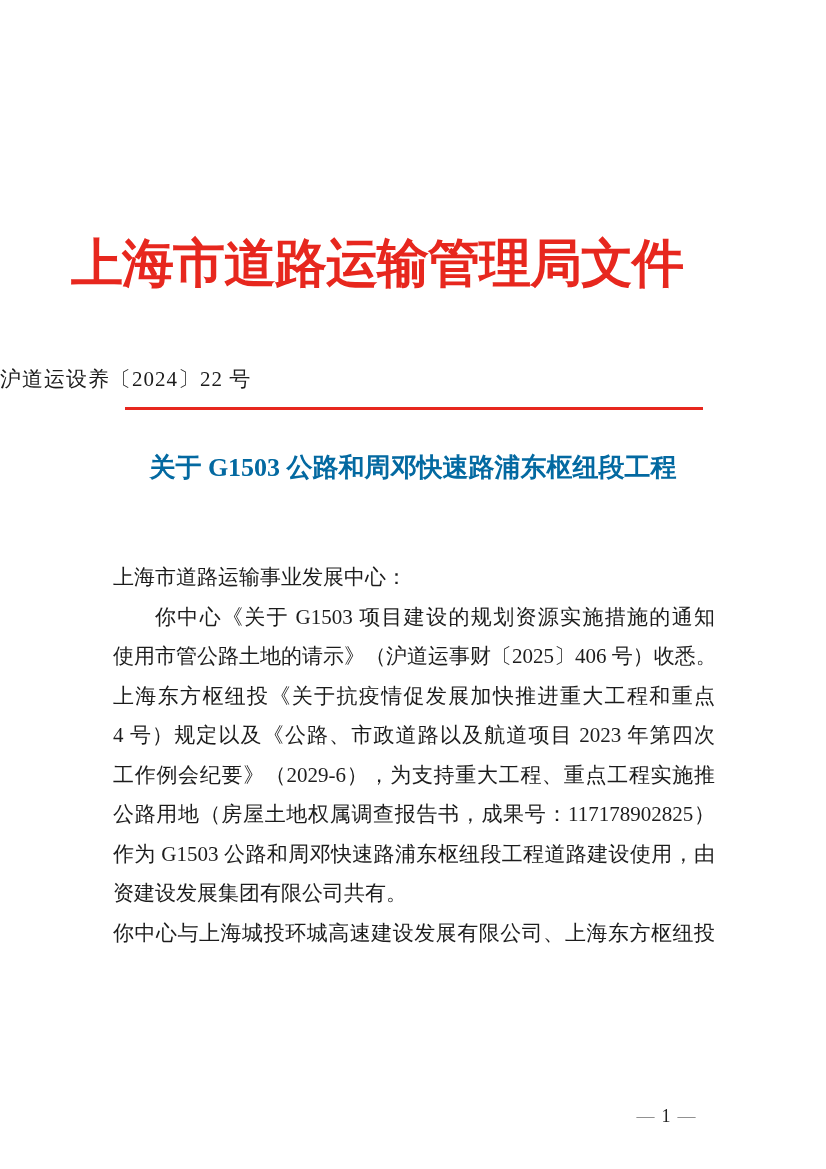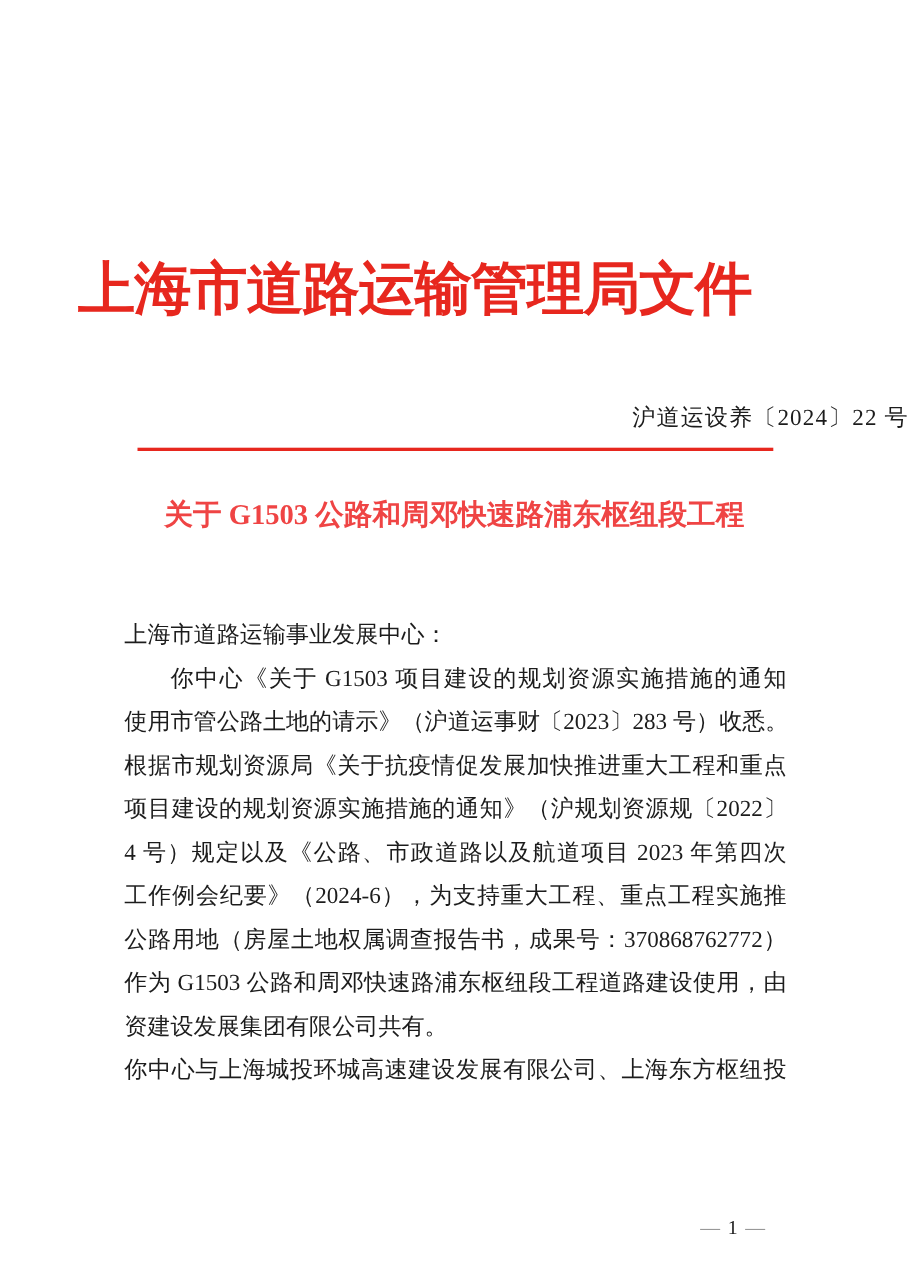--- a/index.html
+++ b/index.html
@@ -27,21 +27,21 @@
     font-weight: 700;
     letter-spacing: -1px;
     color: #e7271e;
     white-space: nowrap;
   }
   .doc-number {
     position: absolute;
     top: 362px;
     left: 0;
     width: 826px;
-    text-align: right;
+    text-align: left;
     font-size: 21px;
     line-height: 34px;
     letter-spacing: 1px;
     color: #1c1c1c;
     white-space: nowrap;
   }
   .red-line {
     position: absolute;
     top: 407px;
     left: 125px;
@@ -51,21 +51,21 @@
   }
   .doc-title {
     position: absolute;
     top: 448px;
     left: 0;
     width: 826px;
     text-align: center;
     font-size: 26px;
     line-height: 39px;
     font-weight: 700;
-    color: #ef4444;
+    color: #0369a1;
   }
   .body-block {
     position: absolute;
     top: 558px;
     left: 113px;
     width: 602px;
     font-size: 21px;
     line-height: 39.5px;
     color: #1c1c1c;
   }
@@ -112,26 +112,25 @@
 
   <div class="red-line"></div>
 
   <div class="doc-title">
     <div>关于 G1503 公路和周邓快速路浦东枢纽段工程</div>
   </div>
 
   <div class="body-block">
     <div class="body-line no-just">上海市道路运输事业发展中心：</div>
     <div class="body-line indent">你中心《关于 G1503 项目建设的规划资源实施措施的通知</div>
-    <div class="body-line">使用市管公路土地的请示》（沪道运事财〔2023〕283 号）收悉。</div>
-    <div class="body-line">根据市规划资源局《关于抗疫情促发展加快推进重大工程和重点</div>
-    <div class="body-line">项目建设的规划资源实施措施的通知》（沪规划资源规〔2022〕</div>
+    <div class="body-line">使用市管公路土地的请示》（沪道运事财〔2025〕406 号）收悉。</div>
+    <div class="body-line">上海东方枢纽投《关于抗疫情促发展加快推进重大工程和重点</div>
     <div class="body-line">4 号）规定以及《公路、市政道路以及航道项目 2023 年第四次</div>
-    <div class="body-line">工作例会纪要》（2024-6），为支持重大工程、重点工程实施推</div>
-    <div class="body-line">公路用地（房屋土地权属调查报告书，成果号：370868762772）</div>
+    <div class="body-line">工作例会纪要》（2029-6），为支持重大工程、重点工程实施推</div>
+    <div class="body-line">公路用地（房屋土地权属调查报告书，成果号：117178902825）</div>
     <div class="body-line">作为 G1503 公路和周邓快速路浦东枢纽段工程道路建设使用，由</div>
     <div class="body-line no-just">资建设发展集团有限公司共有。</div>
     <div class="body-line">你中心与上海城投环城高速建设发展有限公司、上海东方枢纽投</div>
   </div>
 
   <div class="page-footer">
     <span class="dash">—</span><span class="num">1</span><span class="dash">—</span>
   </div>
 
 </div>

